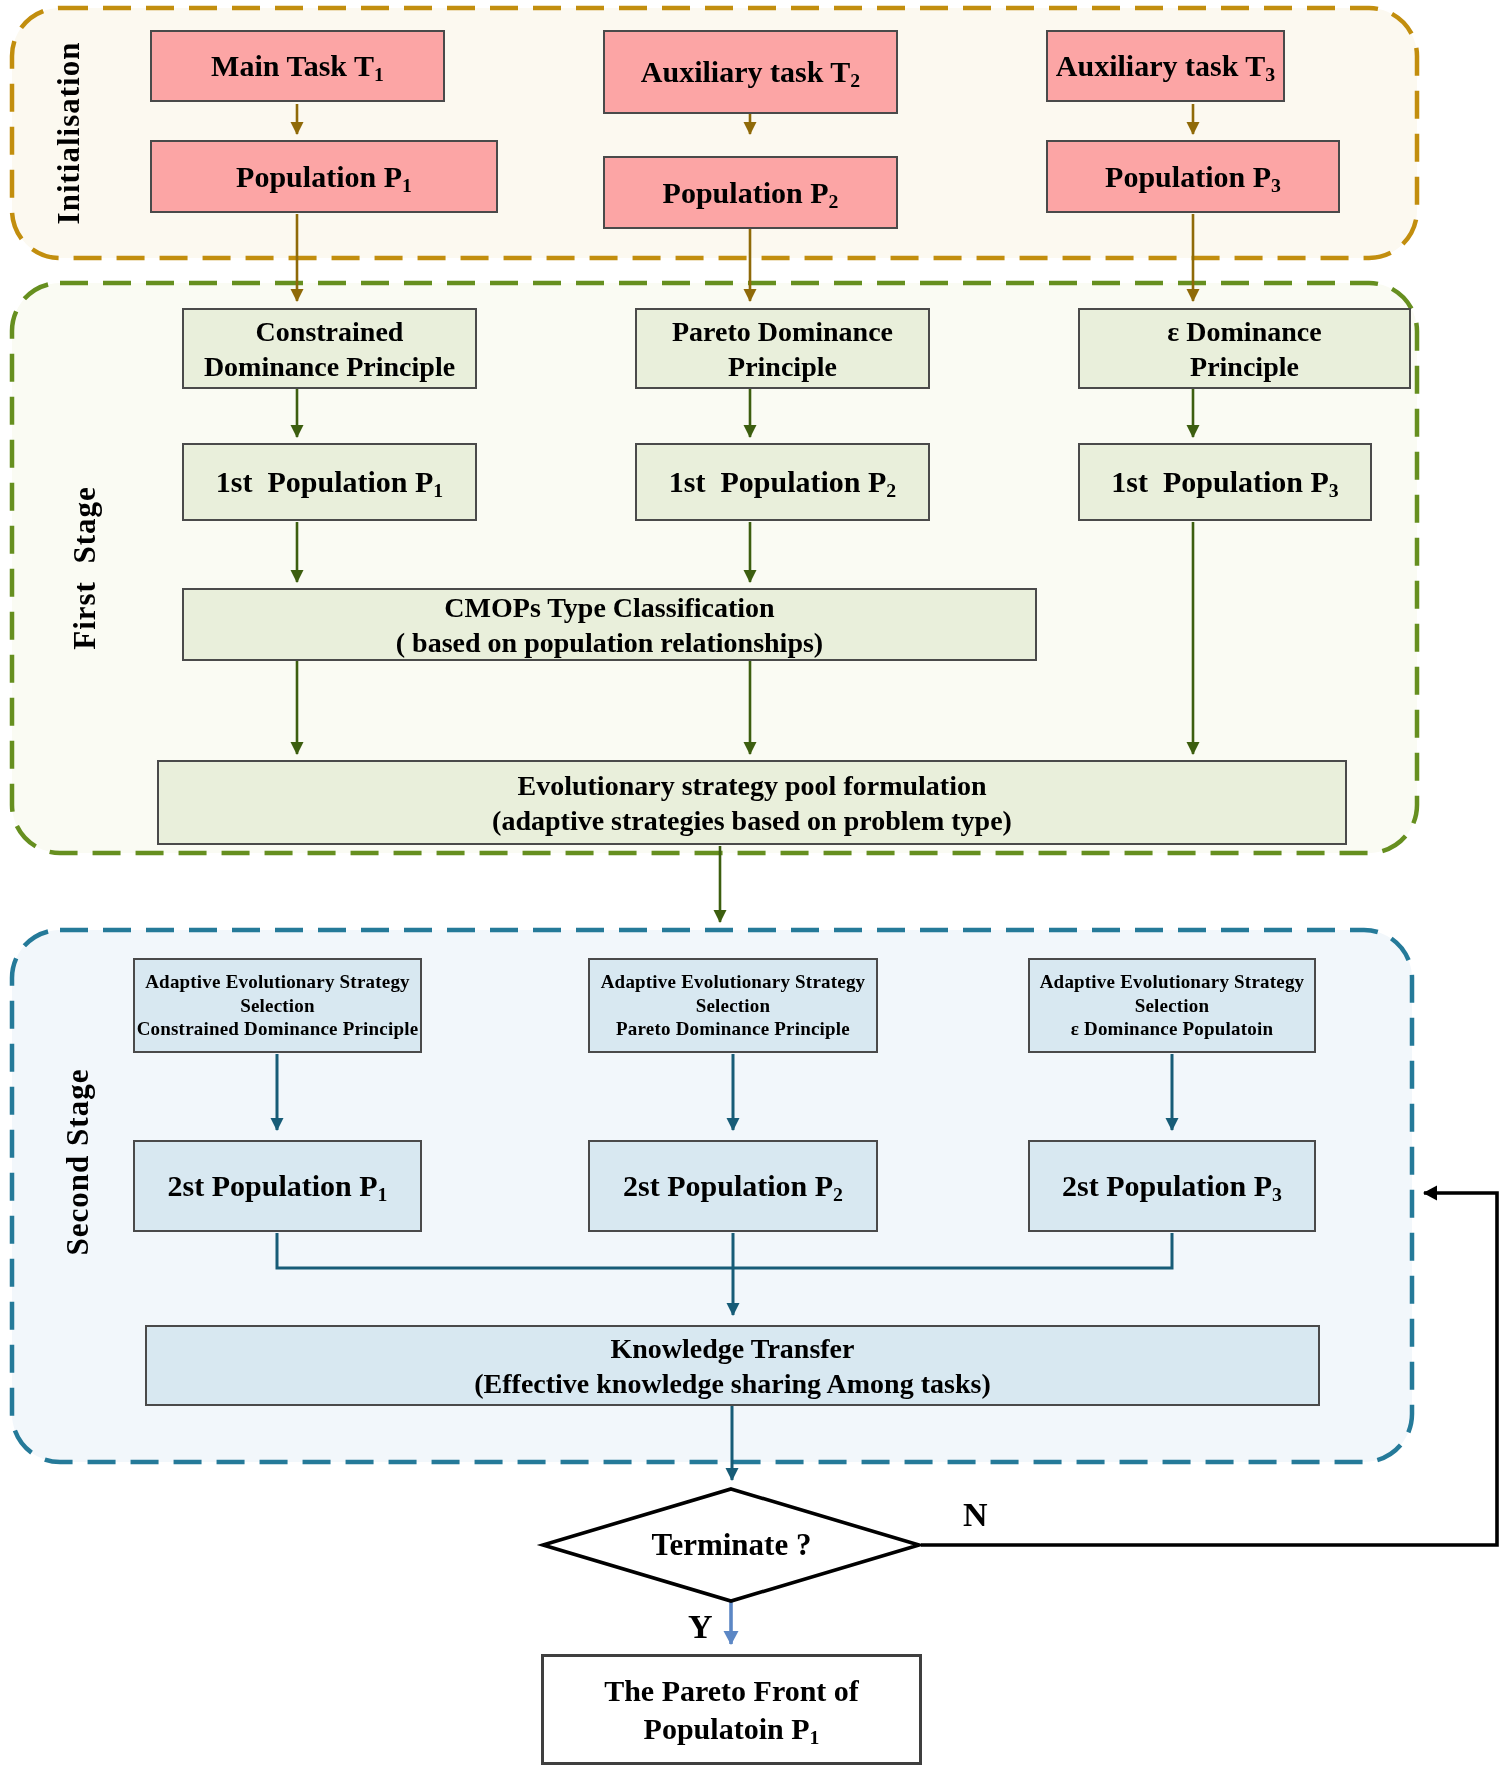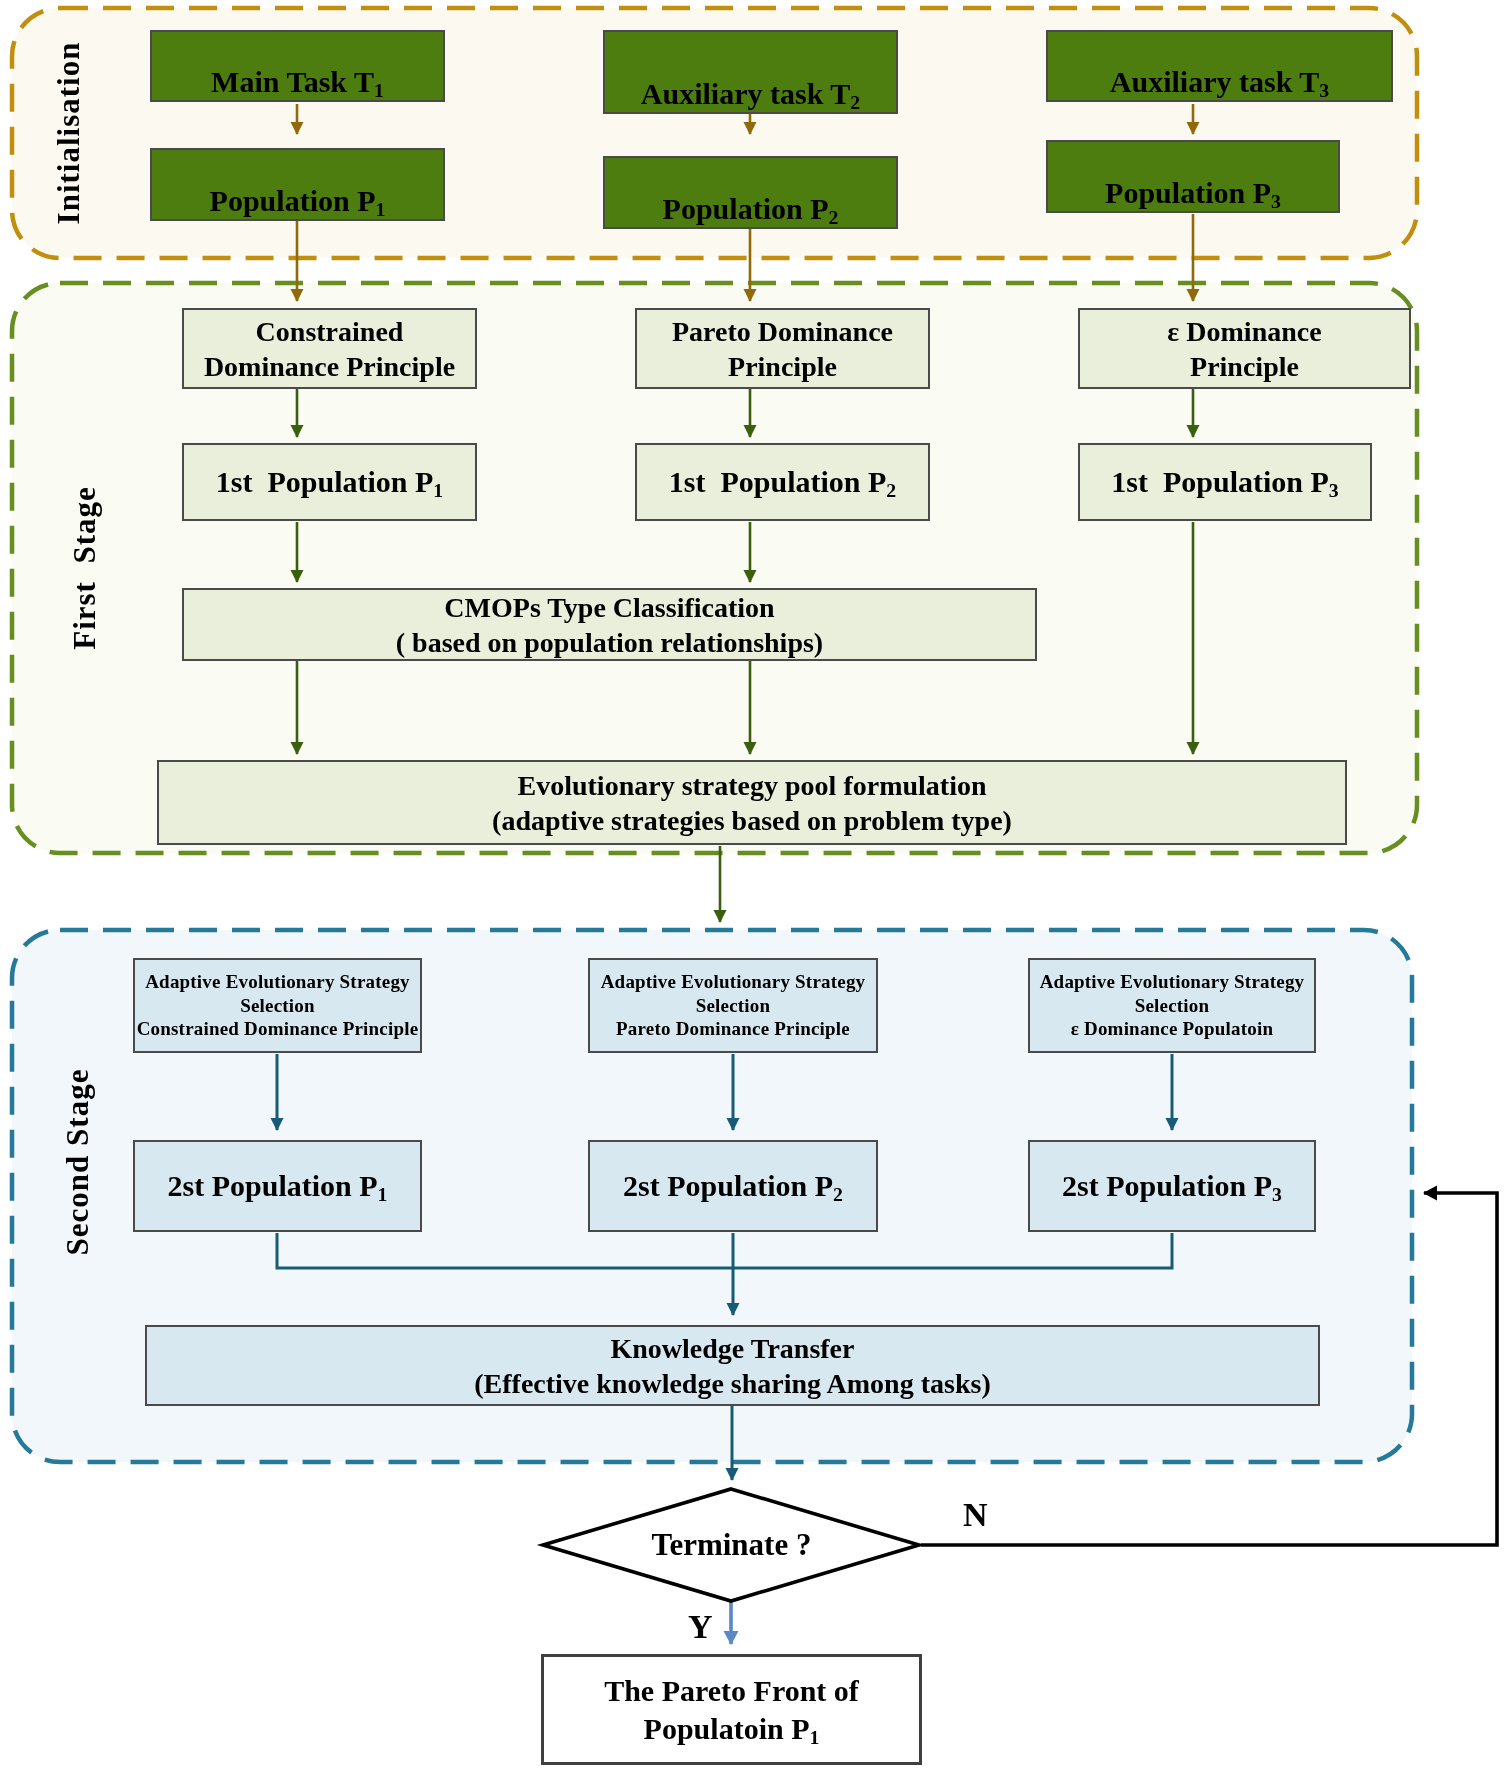--- a/index.html
+++ b/index.html
@@ -7,21 +7,21 @@
     position:relative;width:1505px;height:1769px;background:#ffffff;
     font-family:"Liberation Serif","DejaVu Serif",serif;
     overflow:hidden;
   }
   svg.layer{position:absolute;left:0;top:0;width:1505px;height:1769px;}
   .box{
     position:absolute;display:flex;flex-direction:column;align-items:center;justify-content:center;
     border:2px solid #4a4a4a;box-sizing:border-box;text-align:center;color:#000;font-weight:bold;
     z-index:2;
   }
-  .init-box{background:#4d7c0f;justify-content:flex-end;}
+  .init-box{background:#fca5a5;}
   .s1-box{background:#e9efdb;margin-left:32px;}
   .s2-box{background:#d8e8f1;}
   .plain-box{background:#ffffff;border:3px solid #3f3f3f;}
   .lbl{white-space:pre;line-height:1.25;}
   .fs30{font-size:30px;}
   .fs28{font-size:28px;line-height:36px;}
   .fs20{font-size:19px;line-height:26px;letter-spacing:.2px;}
   sub{font-size:.66em;line-height:0;vertical-align:-0.25em;}
   .section-label{
     position:absolute;transform:translate(-50%,-50%) rotate(-90deg);
@@ -114,25 +114,25 @@
   <div class="section-label" style="left:69px;top:133px;">Initialisation</div>
   <div class="section-label" style="left:85px;top:568px;">First  Stage</div>
   <div class="section-label" style="left:78px;top:1162px;">Second Stage</div>
 
   <div class="box init-box fs30" style="left:150px;top:30px;width:295px;height:72px">
     <div class="lbl"><span>Main Task T</span><sub>1</sub></div>
   </div>
   <div class="box init-box fs30" style="left:603px;top:30px;width:295px;height:84px">
     <div class="lbl"><span>Auxiliary task T</span><sub>2</sub></div>
   </div>
-  <div class="box init-box fs30" style="left:1046px;top:30px;width:347px;height:72px">
+  <div class="box init-box fs30" style="left:1046px;top:30px;width:239px;height:72px">
     <div class="lbl"><span>Auxiliary task T</span><sub>3</sub></div>
   </div>
 
-  <div class="box init-box fs30" style="left:150px;top:148px;width:295px;height:73px">
+  <div class="box init-box fs30" style="left:150px;top:140px;width:348px;height:73px">
     <div class="lbl"><span>Population P</span><sub>1</sub></div>
   </div>
   <div class="box init-box fs30" style="left:603px;top:156px;width:295px;height:73px">
     <div class="lbl"><span>Population P</span><sub>2</sub></div>
   </div>
   <div class="box init-box fs30" style="left:1046px;top:140px;width:294px;height:73px">
     <div class="lbl"><span>Population P</span><sub>3</sub></div>
   </div>
 
   <div class="box s1-box fs28" style="left:150px;top:308px;width:295px;height:81px">

